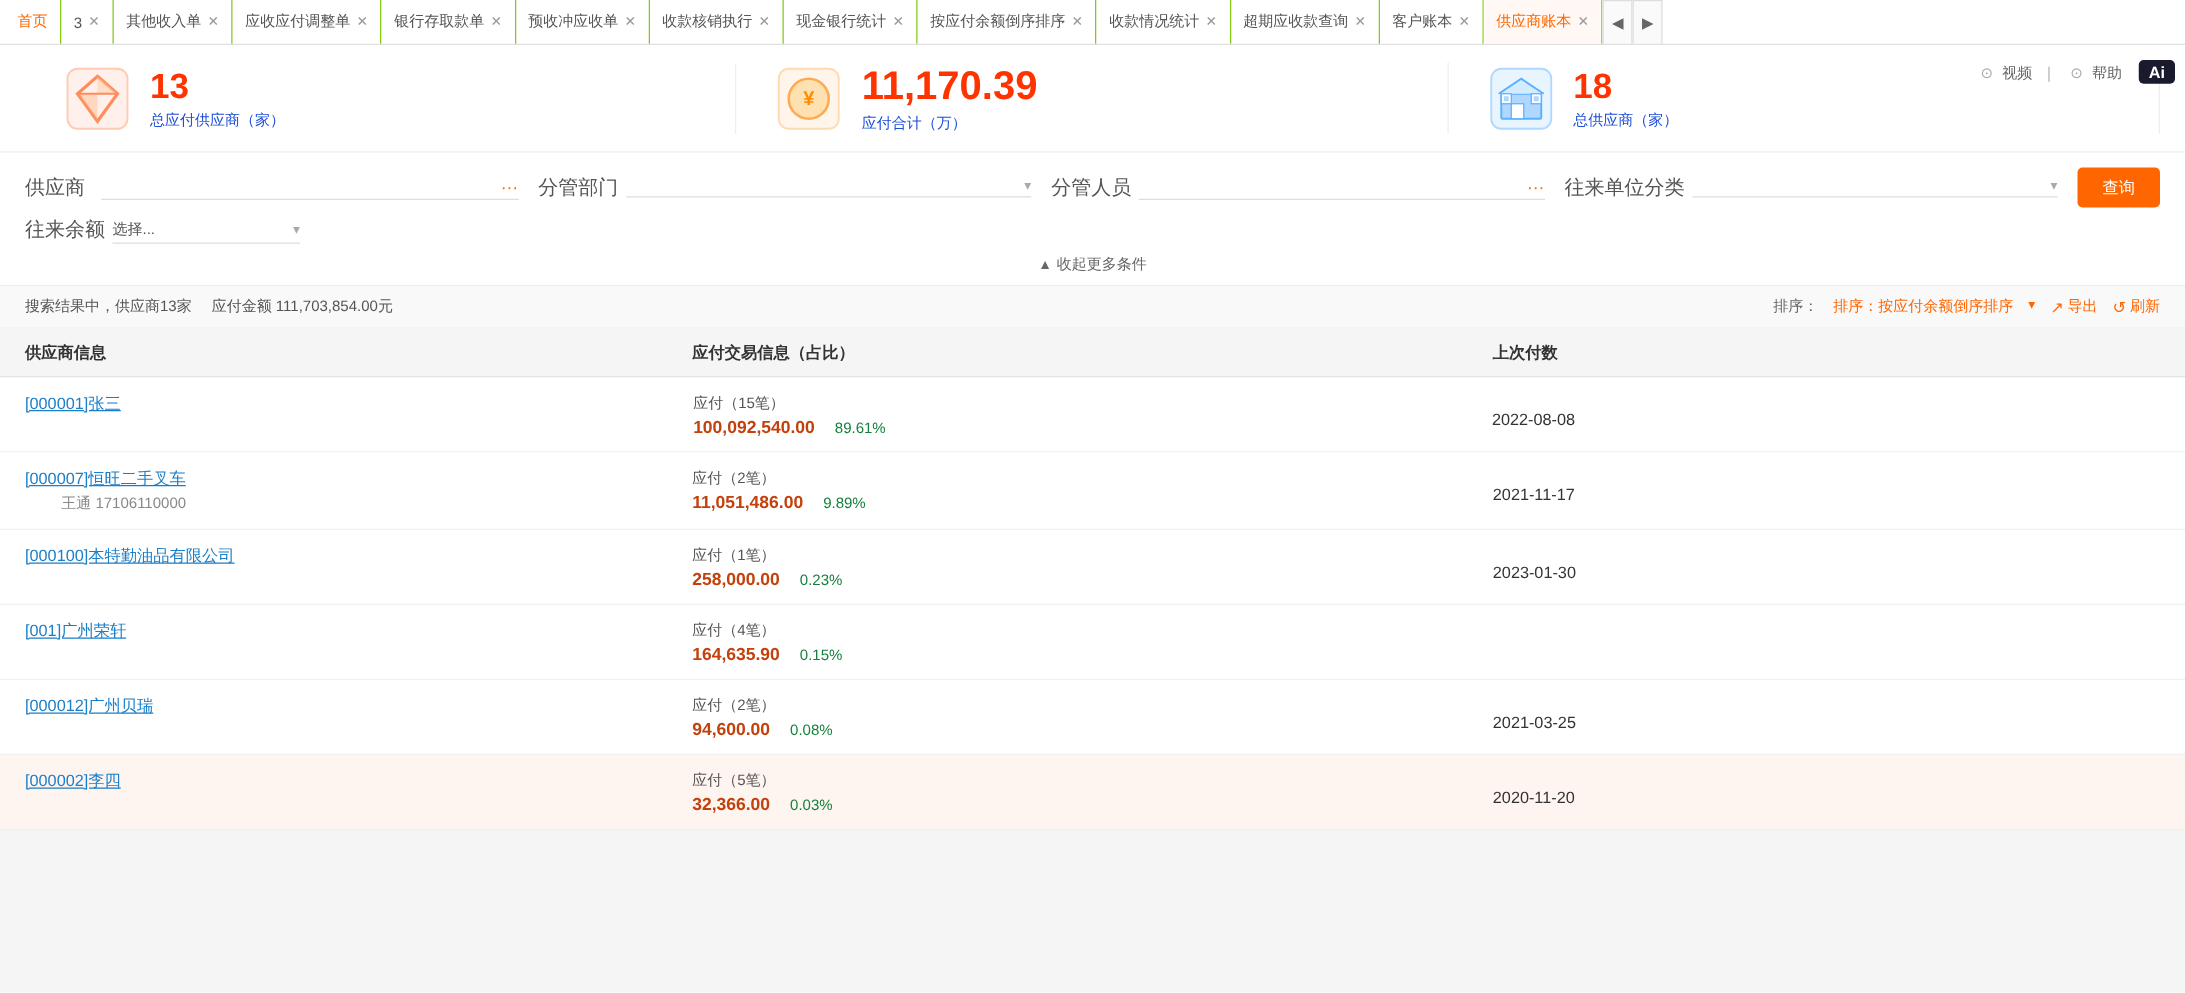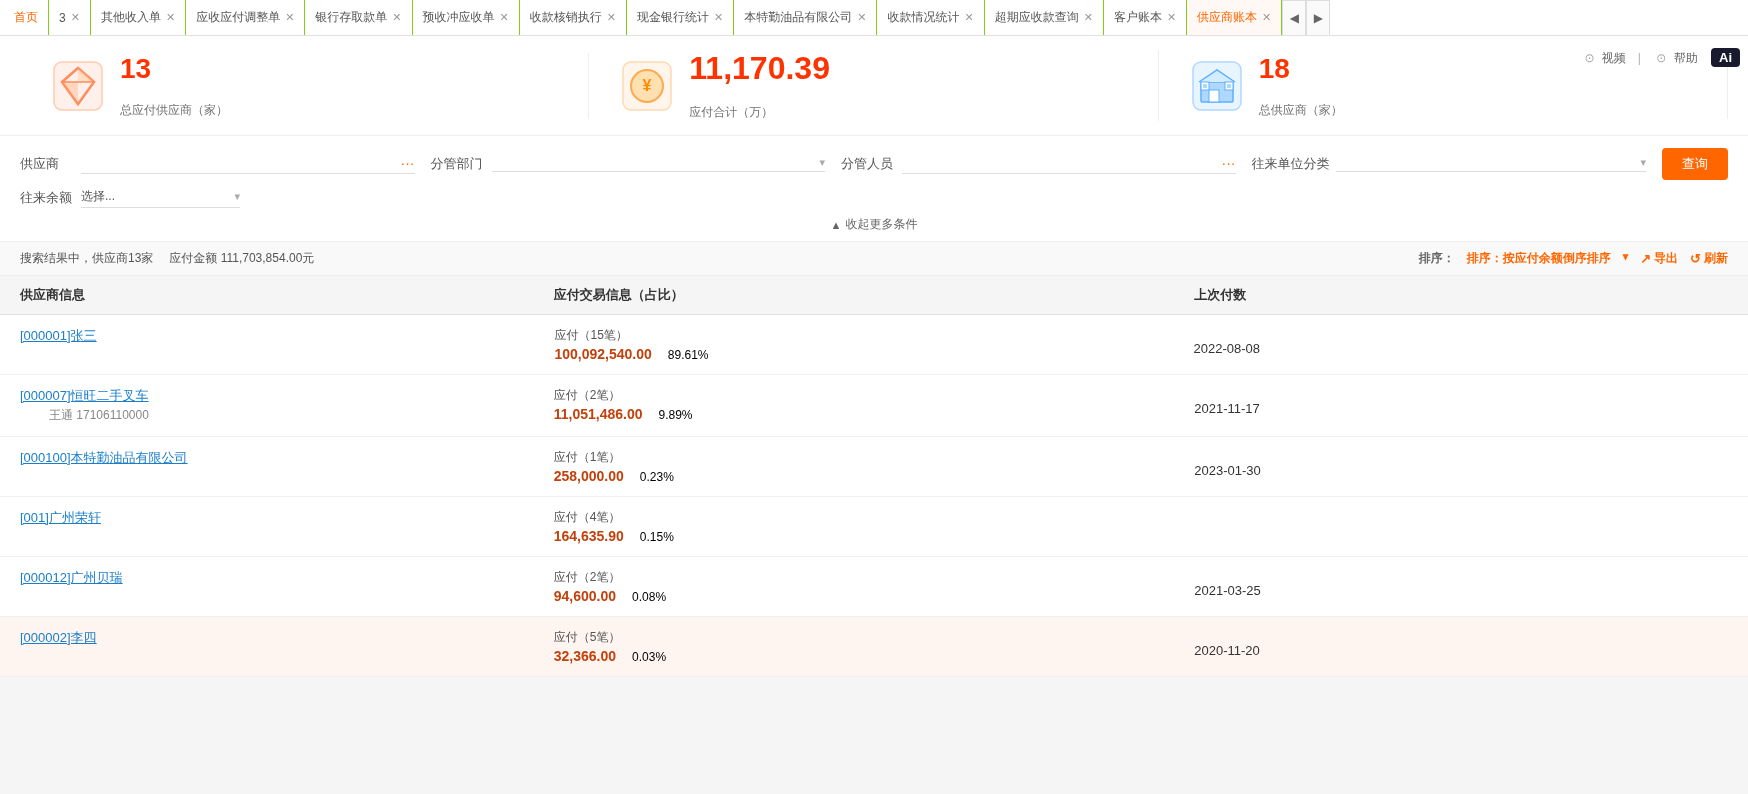--- a/index.html
+++ b/index.html
@@ -77,22 +77,22 @@
       justify-content: center;
     }
     .stat-icon svg { width: 52px; height: 52px; }
     .stat-text .stat-number {
       font-size: 28px;
       font-weight: bold;
       color: #ff3300;
     }
     .stat-text .stat-label {
       font-size: 12px;
-      color: #737373;
-      margin-top: 17px;
+      color: #1d4ed8;
+      margin-top: 3px;
     }
     .stat-block-large .stat-text .stat-number {
       font-size: 34px;
       color: #ff3300;
     }
     .top-right-links {
       position: absolute;
       right: 4px;
       top: 14px;
       font-size: 12px;
@@ -112,21 +112,21 @@
       margin-bottom: 8px;
       gap: 16px;
     }
     .filter-item {
       display: flex;
       align-items: center;
       gap: 6px;
       flex: 1;
     }
     .filter-label {
-      font-size: 13px;
+      font-size: 16px;
       color: #555;
       white-space: nowrap;
       min-width: 55px;
     }
     .filter-input-wrap {
       flex: 1;
       display: flex;
       align-items: center;
       border: none;
       border-bottom: 1px solid #ddd;
@@ -187,21 +187,21 @@
       background: #f9f9f9;
       padding: 8px 20px;
       display: flex;
       align-items: center;
       justify-content: space-between;
       border-bottom: 1px solid #eee;
       font-size: 12px;
       color: #555;
     }
     .result-left { display: flex; gap: 16px; }
-    .result-right { display: flex; align-items: flex-start; gap: 12px; color: #666; font-weight: bold; }
+    .result-right { display: flex; align-items: flex-start; gap: 12px; color: #666; }
     .sort-label { color: #666; }
     .sort-link { color: #ff6600; text-decoration: none; }
     .icon-btn {
       display: flex;
       align-items: center;
       gap: 3px;
       cursor: pointer;
       color: #ff6600;
       font-size: 12px;
     }
@@ -251,21 +251,21 @@
       color: #555;
       margin-bottom: 2px;
     }
     .trans-amount {
       font-size: 14px;
       font-weight: bold;
       color: #c2410c;
     }
     .trans-pct {
       font-size: 12px;
-      color: #000000;
+      color: #15803d;
       margin-left: 10px;
       text-align: center;
     }
     .trans-row {
       display: flex;
       align-items: baseline;
       gap: 6px;
     }
     .lastpay-date {
       font-size: 13px;
@@ -302,21 +302,21 @@
   </div>
   <div class="nav-tab">
     <span>收款核销执行</span>
     <span class="close-x">✕</span>
   </div>
   <div class="nav-tab">
     <span>现金银行统计</span>
     <span class="close-x">✕</span>
   </div>
   <div class="nav-tab">
-    <span>本特勤油品有限公司</span>
+    <span>按应付余额倒序排序</span>
     <span class="close-x">✕</span>
   </div>
   <div class="nav-tab">
     <span>收款情况统计</span>
     <span class="close-x">✕</span>
   </div>
   <div class="nav-tab">
     <span>超期应收款查询</span>
     <span class="close-x">✕</span>
   </div>

